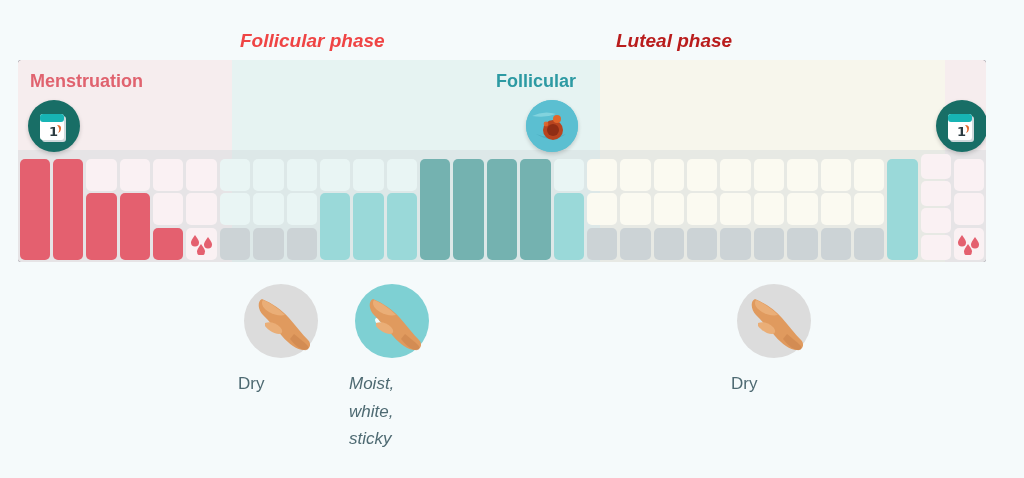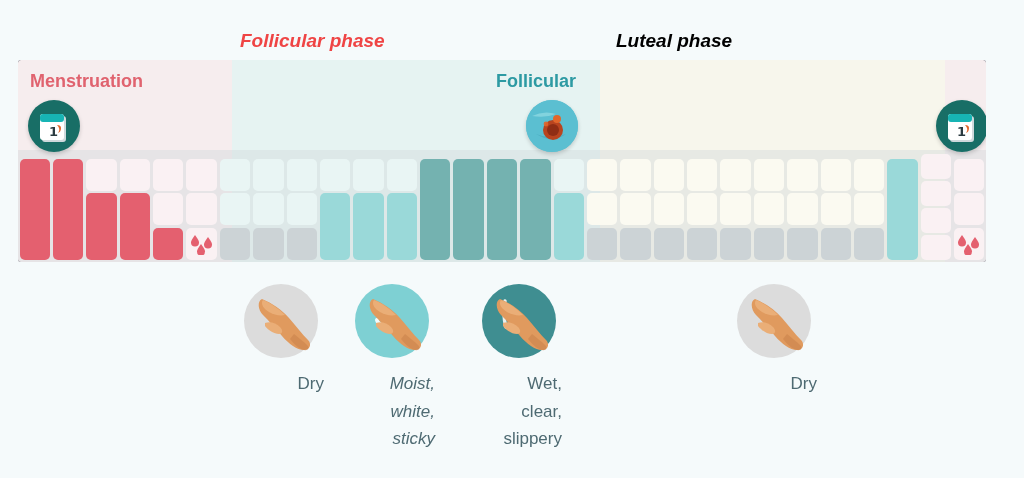--- a/index.html
+++ b/index.html
@@ -14,21 +14,21 @@
 
   
   .phase-caption{
     position:absolute;
     font-style:italic;
     font-weight:bold;
     font-size:19px;
     white-space:nowrap;
   }
   #cap-follicular{left:240px;top:30px;color:#ef4444;}
-  #cap-luteal{left:616px;top:30px;color:#000000;}
+  #cap-luteal{left:616px;top:30px;color:#b91c1c;}
 
   
   #panel{
     position:absolute;
     left:18px;top:60px;
     width:968px;height:202px;
     border-radius:3px;
     overflow:hidden;
     background:#0f172a;
   }
@@ -96,21 +96,21 @@
   .bar.darkteal{background:#74b2b0;}
 
   
   .drops{position:relative;height:32px;margin-bottom:2.5px;border-radius:5px;background:#faf1f3;}
   .drops svg{position:absolute;left:50%;top:50%;transform:translate(-50%,-50%);}
 
   
   .mucus{
     position:absolute;
     width:86px;
-    text-align:right;
+    text-align:left;
   }
   .mucus .circle{
     position:relative;
     width:78px;height:78px;border-radius:50%;
     margin:0 auto;
   }
   .mucus .circle svg{position:absolute;left:0;top:0;}
   .mucus .mlabel{
     margin-top:10px;
     font-size:17px;line-height:1.62;
@@ -340,35 +340,20 @@
           <path d="M20 17 C30 21 40 28 47 36 C54 44 60 52 66 58 C70 62 68 68 62 68 C55 68 47 62 40 54 C34 47 27 39 21 33 C16 28 15 19 20 17 Z" fill="#e09a5e"></path>
           <path d="M21 18 C29 21 37 27 43 33 C38 34 32 33 27 30 C22 27 18 22 21 18 Z" fill="#eaae77"></path>
           <path d="M23 41 C28 39 34 41 38 45 C41 48 41 52 37 52 C32 52 26 48 23 44 Z" fill="#eaae77"></path>
           <path d="M52 52 C57 56 62 60 65 63 C68 66 66 69 62 68 C57 67 52 62 48 57 Z" fill="#c9824a" opacity="0.55"></path>
         </svg>
       </div>
     <div class="mlabel">Moist,
 white,
 sticky</div>
   </div>
-  <div class="mucus" id="mucus-2">
-    <div class="circle">
-        <svg width="78" height="78" viewBox="0 0 78 78">
-          <circle cx="39" cy="39" r="37" fill="#3f8e91"></circle>
-          <path d="M25 19 C23 29 24 38 26 45" stroke="#f2f6f3" stroke-width="3.4" fill="none" stroke-linecap="round" opacity="0.95"></path>
-          <path d="M20 17 C30 21 40 28 47 36 C54 44 60 52 66 58 C70 62 68 68 62 68 C55 68 47 62 40 54 C34 47 27 39 21 33 C16 28 15 19 20 17 Z" fill="#e09a5e"></path>
-          <path d="M21 18 C29 21 37 27 43 33 C38 34 32 33 27 30 C22 27 18 22 21 18 Z" fill="#eaae77"></path>
-          <path d="M23 41 C28 39 34 41 38 45 C41 48 41 52 37 52 C32 52 26 48 23 44 Z" fill="#eaae77"></path>
-          <path d="M52 52 C57 56 62 60 65 63 C68 66 66 69 62 68 C57 67 52 62 48 57 Z" fill="#c9824a" opacity="0.55"></path>
-        </svg>
-      </div>
-    <div class="mlabel">Wet,
-clear,
-slippery</div>
-  </div>
   <div class="mucus" id="mucus-3">
     <div class="circle">
         <svg width="78" height="78" viewBox="0 0 78 78">
           <circle cx="39" cy="39" r="37" fill="#dcdcdc"></circle>
           <path d="M20 17 C30 21 40 28 47 36 C54 44 60 52 66 58 C70 62 68 68 62 68 C55 68 47 62 40 54 C34 47 27 39 21 33 C16 28 15 19 20 17 Z" fill="#e09a5e"></path>
           <path d="M21 18 C29 21 37 27 43 33 C38 34 32 33 27 30 C22 27 18 22 21 18 Z" fill="#eaae77"></path>
           <path d="M23 41 C28 39 34 41 38 45 C41 48 41 52 37 52 C32 52 26 48 23 44 Z" fill="#eaae77"></path>
           <path d="M52 52 C57 56 62 60 65 63 C68 66 66 69 62 68 C57 67 52 62 48 57 Z" fill="#c9824a" opacity="0.55"></path>
         </svg>
       </div>

